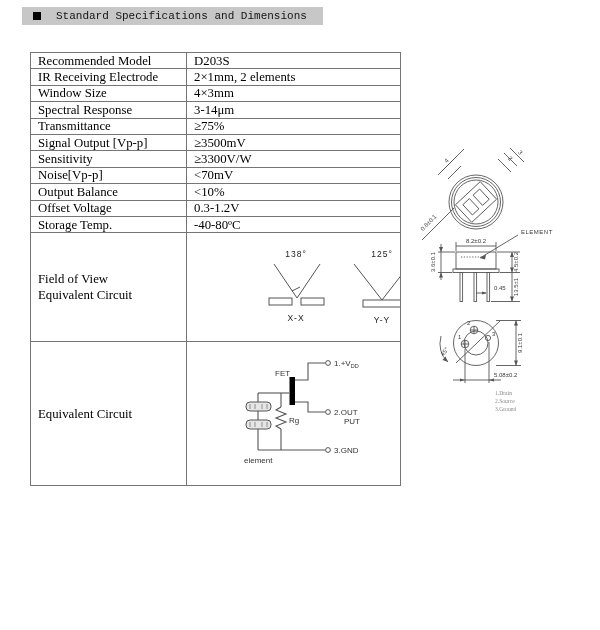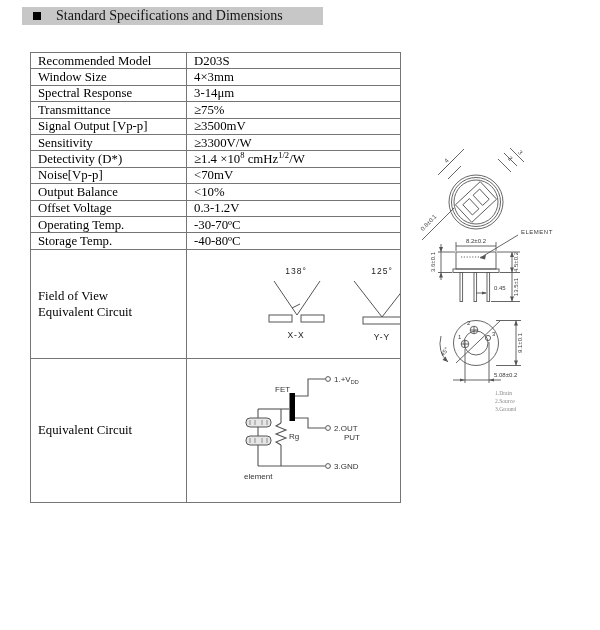--- a/index.html
+++ b/index.html
@@ -4,21 +4,21 @@
 <style>
   html,body{margin:0;padding:0;}
   body{
     width:600px;height:630px;background:#ffffff;position:relative;overflow:hidden;
     font-family:"Liberation Serif", serif;color:#000;
   }
   
   .hdr{
     position:absolute;left:22px;top:7px;width:301px;height:18px;
     background:#c7c7c7;display:flex;align-items:center;
-    font-family:Liberation Serif, serif;font-size:14px;color:#141414;
+    font-family:Liberation Mono, monospace;font-size:11px;color:#141414;
   }
   .hdr .sq{width:8px;height:8px;background:#000;margin:0 15px 0 11px;flex:0 0 auto;}
   
   table.spec{
     position:absolute;left:30px;top:52px;width:371px;
     border-collapse:collapse;table-layout:fixed;
   }
   table.spec td{
     border:1px solid #757575;
     font-size:12.8px;line-height:14px;
@@ -49,58 +49,54 @@
   <colgroup>
       <col class="c1">
       <col>
     </colgroup>
   <tbody>
       <tr>
         <td>Recommended Model</td>
         <td><span>D203S</span></td>
       </tr>
       <tr>
+        <td>IR Receiving Electrode</td>
+        <td><span>2×1mm, 2 elements</span></td>
+      </tr>
+      <tr>
         <td>Window Size</td>
         <td><span>4×3mm</span></td>
       </tr>
       <tr>
         <td>Spectral Response</td>
         <td><span>3-14μm</span></td>
       </tr>
       <tr>
         <td>Transmittance</td>
         <td><span>≥75%</span></td>
       </tr>
       <tr>
         <td>Signal Output [Vp-p]</td>
         <td><span>≥3500mV</span></td>
       </tr>
       <tr>
         <td>Sensitivity</td>
         <td><span>≥3300V/W</span></td>
       </tr>
       <tr>
-        <td>Detectivity (D*)</td>
-        <td><span>≥1.4 ×10</span><sup>8</sup><span> cmHz</span><sup>1/2</sup><span>/W</span></td>
-      </tr>
-      <tr>
         <td>Noise[Vp-p]</td>
         <td><span>&lt;70mV</span></td>
       </tr>
       <tr>
         <td>Output Balance</td>
         <td><span>&lt;10%</span></td>
       </tr>
       <tr>
         <td>Offset Voltage</td>
         <td><span>0.3-1.2V</span></td>
-      </tr>
-      <tr>
-        <td>Operating Temp.</td>
-        <td><span>-30-70ºC</span></td>
       </tr>
       <tr>
         <td>Storage Temp.</td>
         <td><span>-40-80ºC</span></td>
       </tr>
     </tbody>
   <tbody>
 
     <tr>
       <td class="tall fov-label" style="height:108px;">

